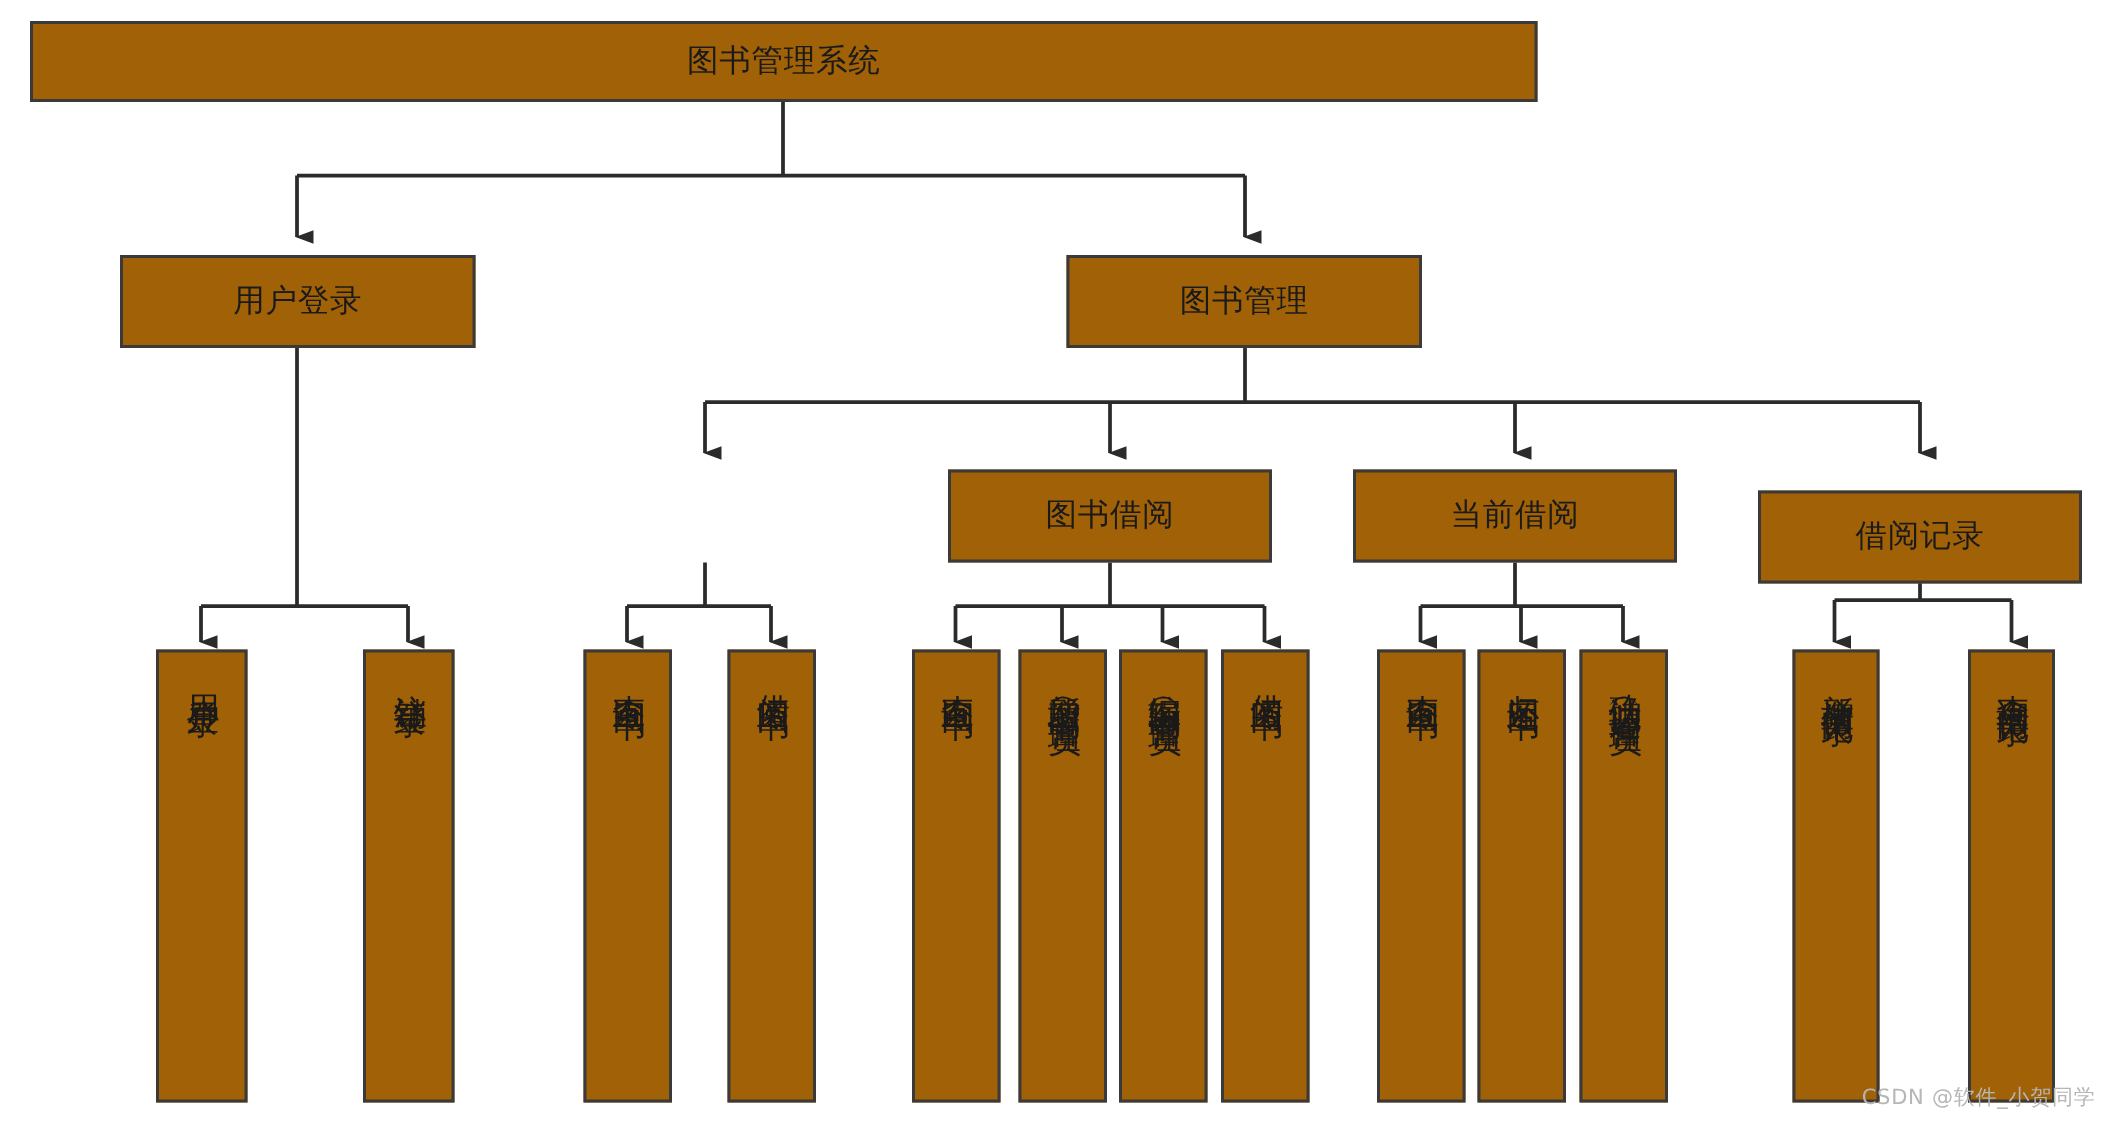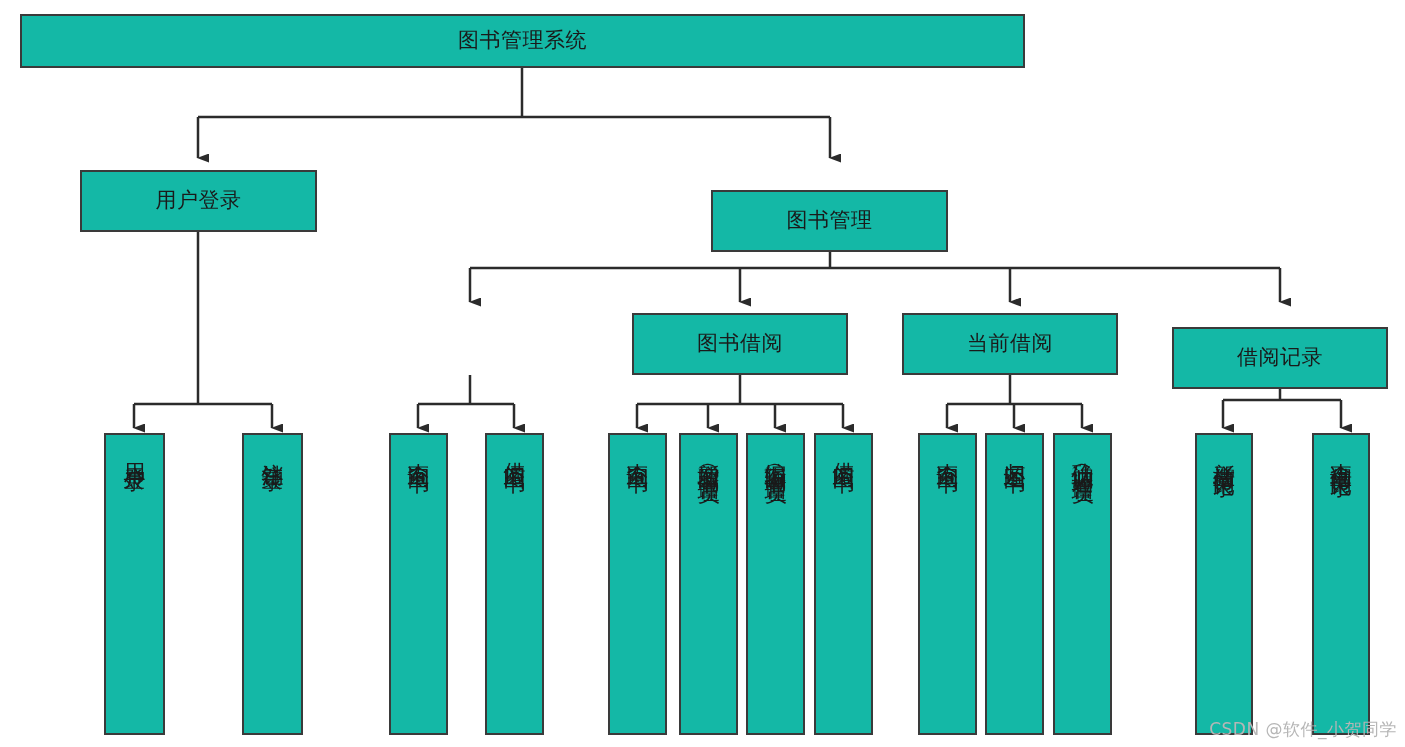--- a/index.html
+++ b/index.html
@@ -20,21 +20,21 @@
   svg.layer {
     position: absolute;
     left: 0;
     top: 0;
     width: 1405px;
     height: 747px;
   }
   .node {
     position: absolute;
     box-sizing: border-box;
-    background: #14b8a6;
+    background: #a16207;
     border: 2px solid #3a3a3a;
     display: flex;
     align-items: center;
     justify-content: center;
     color: #1a1a1a;
   }
   .node-label {
     display: block;
     text-align: center;
     line-height: 1.22;
@@ -53,21 +53,21 @@
     text-orientation: upright;
     font-size: 22px;
     letter-spacing: 3px;
     line-height: 1;
     margin: 0 auto;
   }
   .watermark {
     position: absolute;
     right: 8px;
     bottom: 6px;
-    font-size: 17px;
+    font-size: 14px;
     color: #b6b6b6;
     letter-spacing: 0.5px;
     white-space: nowrap;
     pointer-events: none;
   }
 </style>
 </head>
 <body>
 
 <div id="canvas">
@@ -122,21 +122,21 @@
     </g>
   </svg>
 
   <div class="node horizontal" style="left:20px; top:14px; width:1005px; height:54px;">
     <span class="node-label">图书管理系统</span>
   </div>
 
   <div class="node horizontal" style="left:80px; top:170px; width:237px; height:62px;">
     <span class="node-label">用户登录</span>
   </div>
-  <div class="node horizontal" style="left:711px; top:170px; width:237px; height:62px;margin-top:20px;">
+  <div class="node horizontal" style="left:711px; top:170px; width:237px; height:62px;">
     <span class="node-label">图书管理</span>
   </div>
 
   <div class="node horizontal" style="left:632px; top:313px; width:216px; height:62px;">
     <span class="node-label">图书借阅</span>
   </div>
   <div class="node horizontal" style="left:902px; top:313px; width:216px; height:62px;">
     <span class="node-label">当前借阅</span>
   </div>
   <div class="node horizontal" style="left:1172px; top:327px; width:216px; height:62px;">

